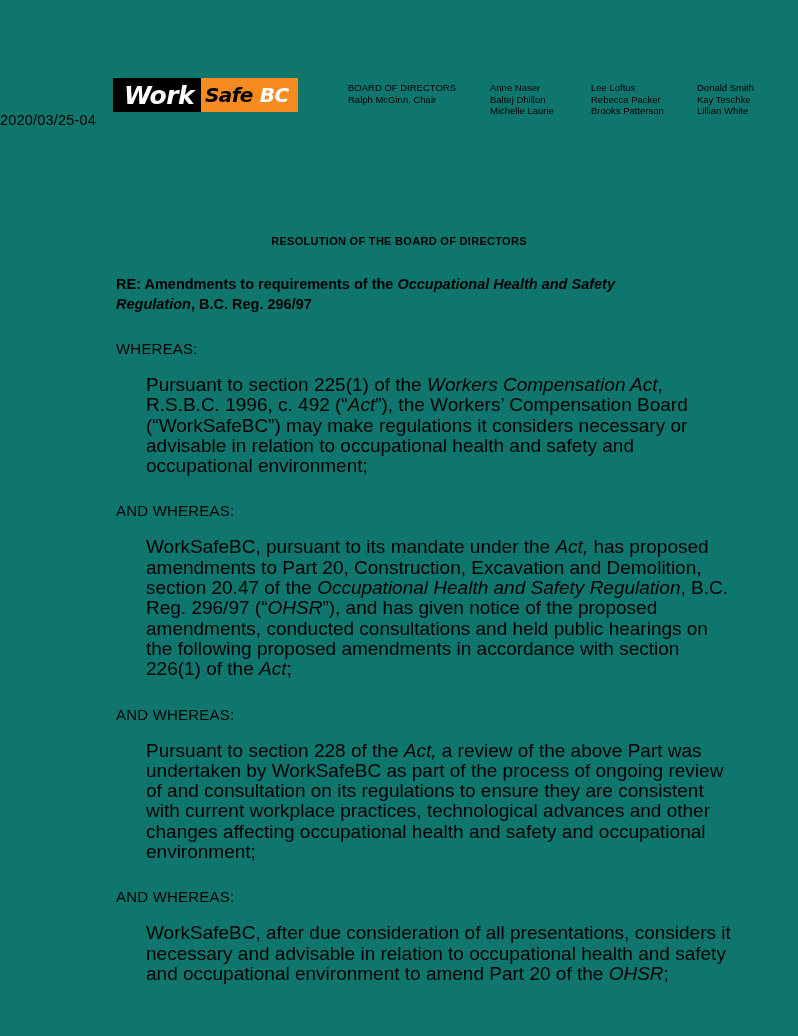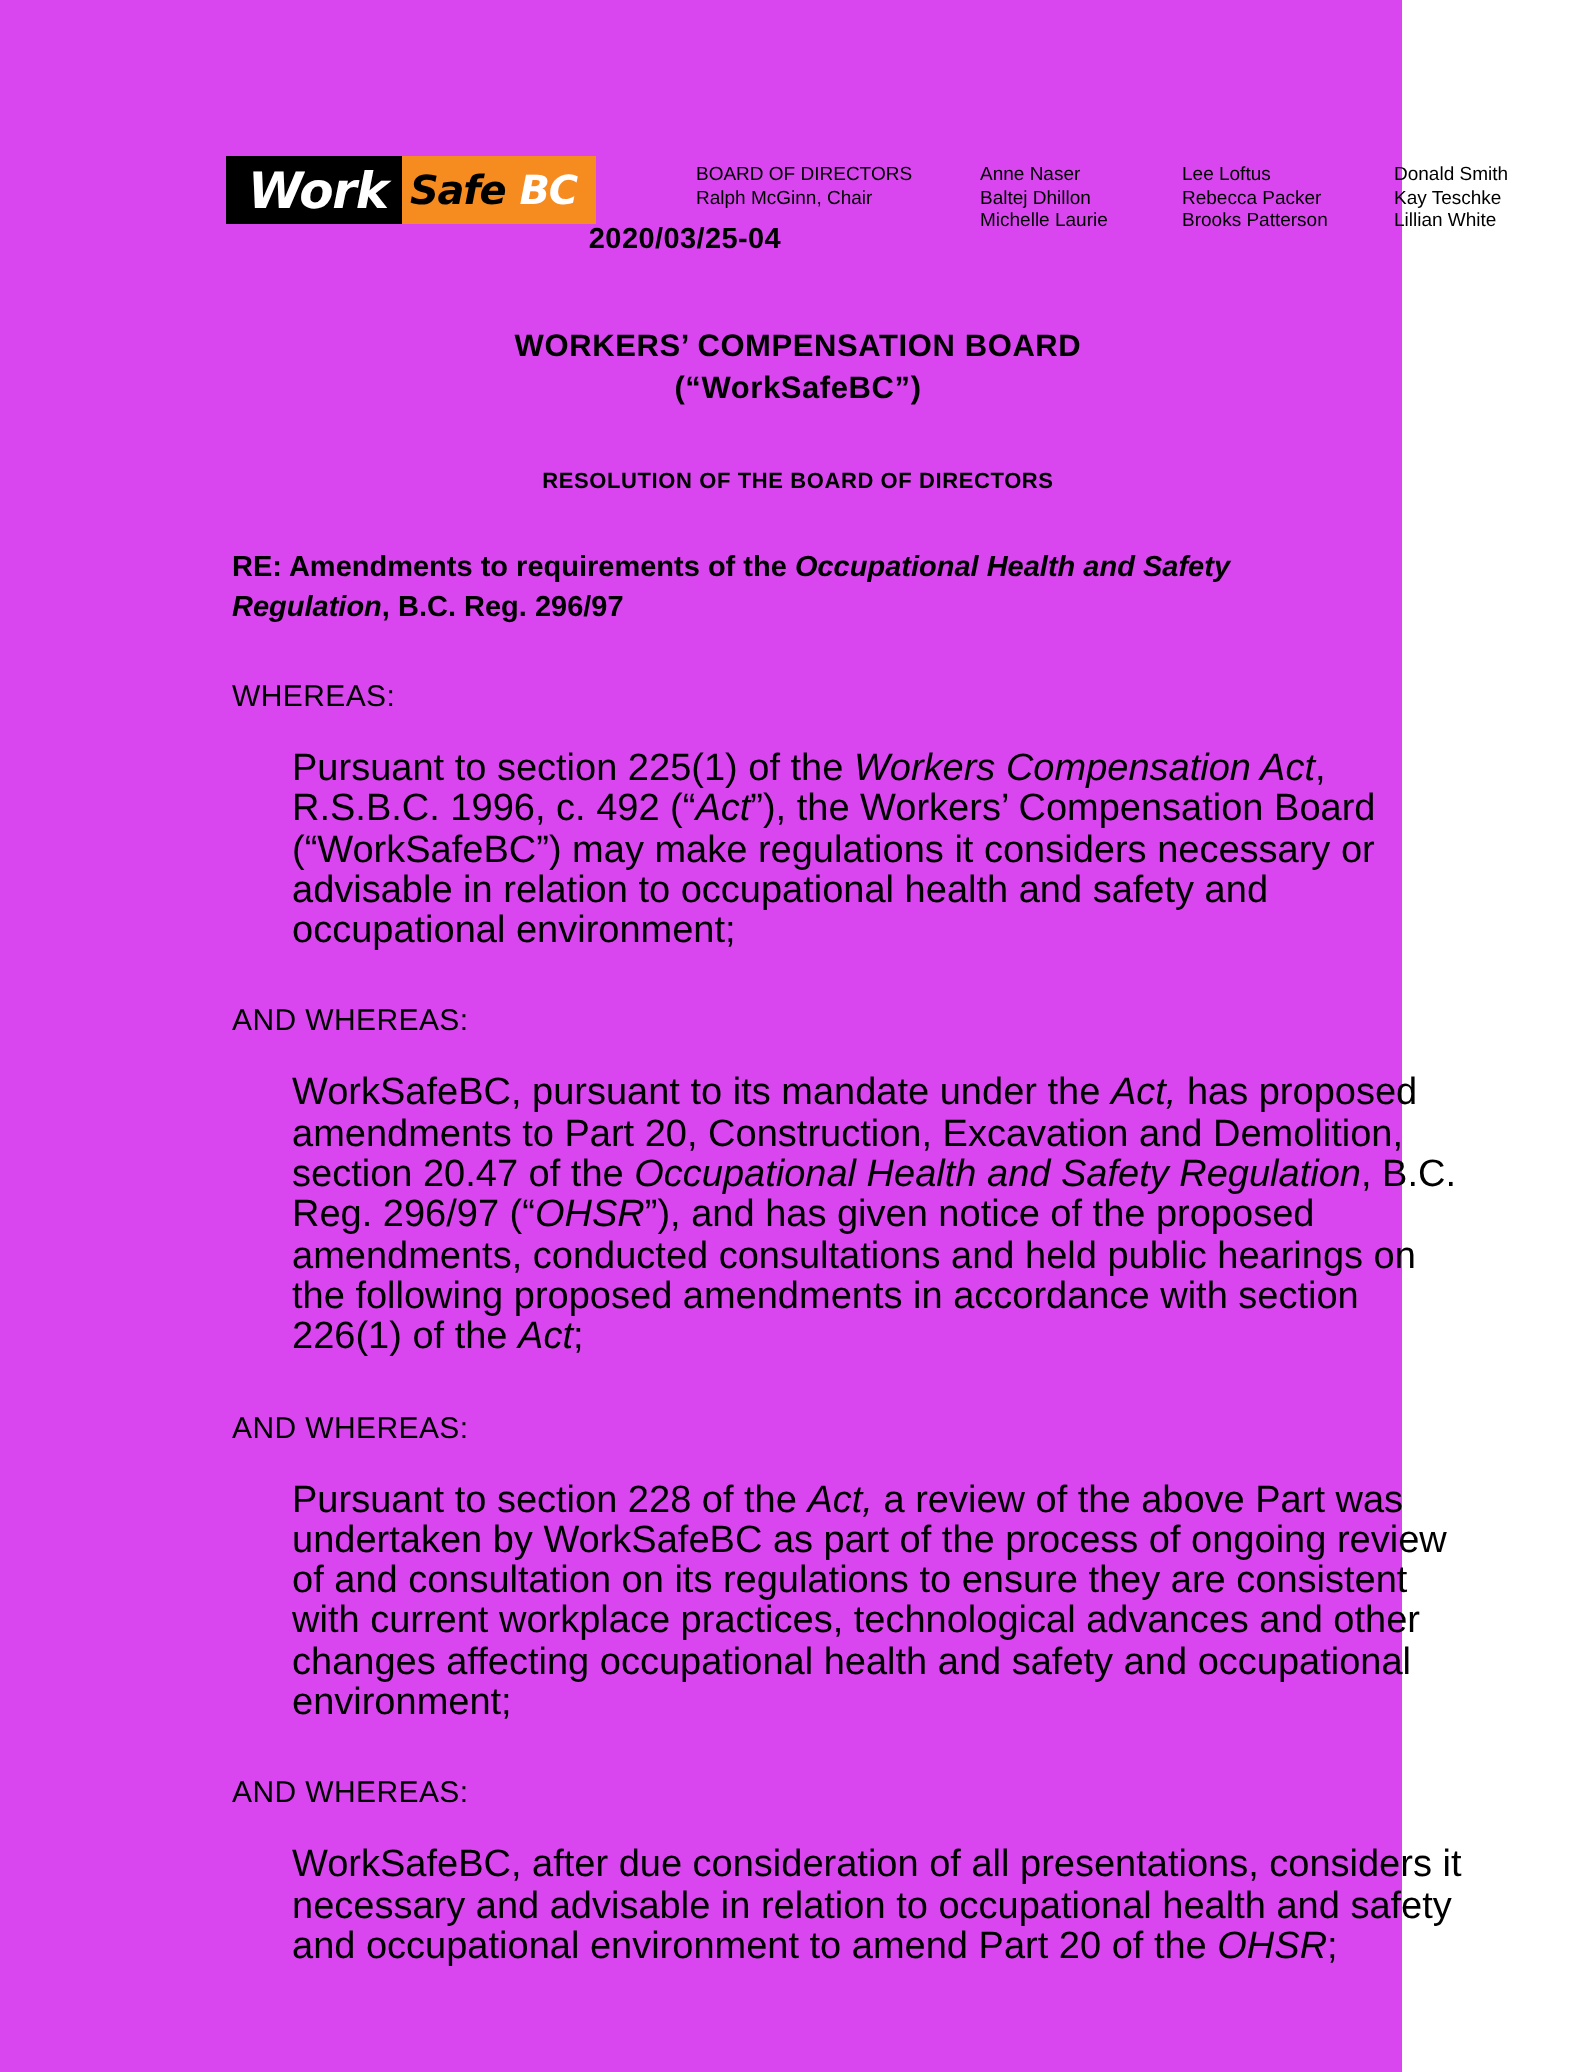--- a/index.html
+++ b/index.html
@@ -13,23 +13,23 @@
     height: 1036px;
     position: relative;
     font-family: "Liberation Sans", sans-serif;
     color: #000000;
     overflow: hidden;
   }
 
   .page {
     position: absolute;
     left: 0; top: 0;
-    width: 701px;
+    width: 798px;
     height: 1036px;
-    background: #d946ef;
+    background: #0f766e;
   }
 
   
   .header {
     position: absolute;
     left: 0;
     top: 36px;
     width: 798px;
     height: 60px;
   }
@@ -83,23 +83,23 @@
   .col-2 { left: 490px; }
   .col-3 { left: 591px; }
   .col-4 { left: 697px; }
 
   
   .resolution-number {
     position: absolute;
     left: 0;
     top: 112px;
     width: 685px;
-    text-align: center;
+    text-align: left;
     font-size: 14.5px;
-    font-weight: bold;
+    font-weight: normal;
     letter-spacing: 0.2px;
   }
 
   
   .title-block {
     position: absolute;
     left: 0;
     top: 163px;
     width: 798px;
     text-align: center;
@@ -197,56 +197,52 @@
     <div class="board-col col-4">
       <span class="line">Donald Smith</span>
       <span class="line">Kay Teschke</span>
       <span class="line">Lillian White</span>
     </div>
 
   </div>
 
   <div class="resolution-number">2020/03/25-04</div>
 
-  <div class="title-block">
-    <span>WORKERS’ COMPENSATION BOARD</span>
-    <span class="l2">(“WorkSafeBC”)</span>
+
+  <div class="subtitle">RESOLUTION OF THE BOARD OF DIRECTORS</div>
+
+  <div class="re-line">RE: Amendments to requirements of the <i>Occupational Health and Safety Regulation</i>, B.C. Reg. 296/97</div>
+
+  <div class="body-area">
+
+    <div>
+      <p class="heading">WHEREAS:</p>
+      <div class="gap-heading-para"></div>
+      <p class="para">Pursuant to section 225(1) of the <i>Workers Compensation Act</i>, R.S.B.C. 1996, c. 492 (“<i>Act</i>”), the Workers’ Compensation Board (“WorkSafeBC”) may make regulations it considers necessary or advisable in relation to occupational health and safety and occupational environment;</p>
+    </div>
+
+    <div class="gap-block"></div>
+
+    <div>
+      <p class="heading">AND WHEREAS:</p>
+      <div class="gap-heading-para"></div>
+      <p class="para">WorkSafeBC, pursuant to its mandate under the <i>Act,</i> has proposed amendments to Part 20, Construction, Excavation and Demolition, section 20.47 of the <i>Occupational Health and Safety Regulation</i>, B.C. Reg. 296/97 (“<i>OHSR</i>”), and has given notice of the proposed amendments, conducted consultations and held public hearings on the following proposed amendments in accordance with section 226(1) of the <i>Act</i>;</p>
+    </div>
+
+    <div class="gap-block"></div>
+
+    <div>
+      <p class="heading">AND WHEREAS:</p>
+      <div class="gap-heading-para"></div>
+      <p class="para">Pursuant to section 228 of the <i>Act,</i> a review of the above Part was undertaken by WorkSafeBC as part of the process of ongoing review of and consultation on its regulations to ensure they are consistent with current workplace practices, technological advances and other changes affecting occupational health and safety and occupational environment;</p>
+    </div>
+
+    <div class="gap-block"></div>
+
+    <div>
+      <p class="heading">AND WHEREAS:</p>
+      <div class="gap-heading-para"></div>
+      <p class="para">WorkSafeBC, after due consideration of all presentations, considers it necessary and advisable in relation to occupational health and safety and occupational environment to amend Part 20 of the <i>OHSR</i>;</p>
+    </div>
+
   </div>
 
-  <div class="subtitle">RESOLUTION OF THE BOARD OF DIRECTORS</div>
-
-  <div class="re-line">RE: Amendments to requirements of the <i>Occupational Health and Safety Regulation</i>, B.C. Reg. 296/97</div>
-
-  <div class="body-area">
-
-    <div>
-      <p class="heading">WHEREAS:</p>
-      <div class="gap-heading-para"></div>
-      <p class="para">Pursuant to section 225(1) of the <i>Workers Compensation Act</i>, R.S.B.C. 1996, c. 492 (“<i>Act</i>”), the Workers’ Compensation Board (“WorkSafeBC”) may make regulations it considers necessary or advisable in relation to occupational health and safety and occupational environment;</p>
-    </div>
-
-    <div class="gap-block"></div>
-
-    <div>
-      <p class="heading">AND WHEREAS:</p>
-      <div class="gap-heading-para"></div>
-      <p class="para">WorkSafeBC, pursuant to its mandate under the <i>Act,</i> has proposed amendments to Part 20, Construction, Excavation and Demolition, section 20.47 of the <i>Occupational Health and Safety Regulation</i>, B.C. Reg. 296/97 (“<i>OHSR</i>”), and has given notice of the proposed amendments, conducted consultations and held public hearings on the following proposed amendments in accordance with section 226(1) of the <i>Act</i>;</p>
-    </div>
-
-    <div class="gap-block"></div>
-
-    <div>
-      <p class="heading">AND WHEREAS:</p>
-      <div class="gap-heading-para"></div>
-      <p class="para">Pursuant to section 228 of the <i>Act,</i> a review of the above Part was undertaken by WorkSafeBC as part of the process of ongoing review of and consultation on its regulations to ensure they are consistent with current workplace practices, technological advances and other changes affecting occupational health and safety and occupational environment;</p>
-    </div>
-
-    <div class="gap-block"></div>
-
-    <div>
-      <p class="heading">AND WHEREAS:</p>
-      <div class="gap-heading-para"></div>
-      <p class="para">WorkSafeBC, after due consideration of all presentations, considers it necessary and advisable in relation to occupational health and safety and occupational environment to amend Part 20 of the <i>OHSR</i>;</p>
-    </div>
-
-  </div>
-
 </div>
 
 </body></html>

